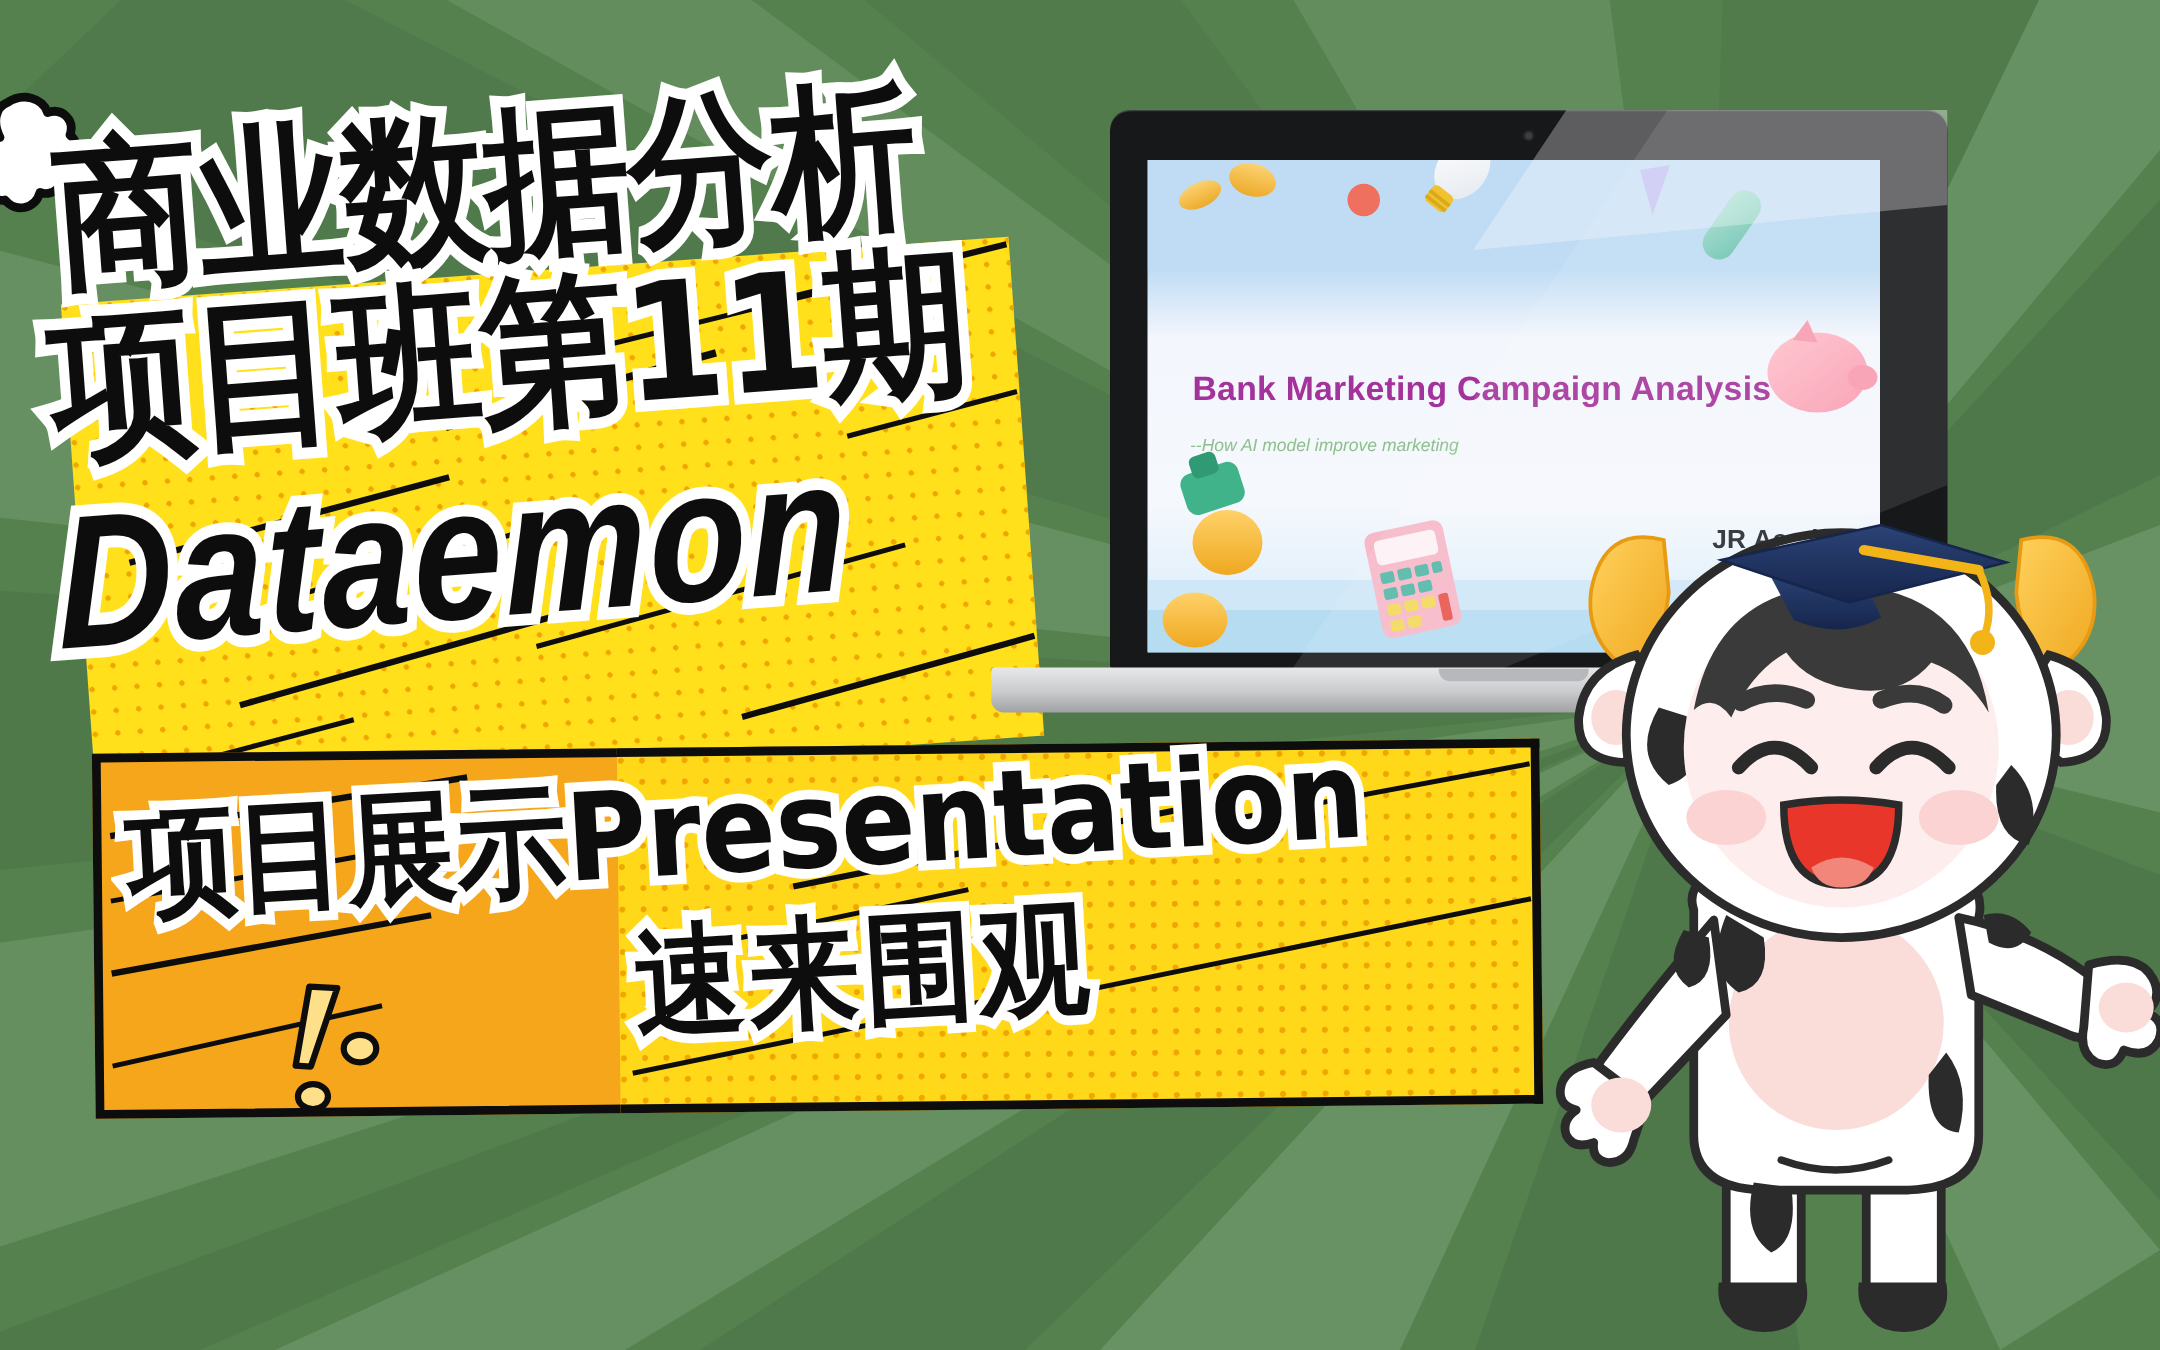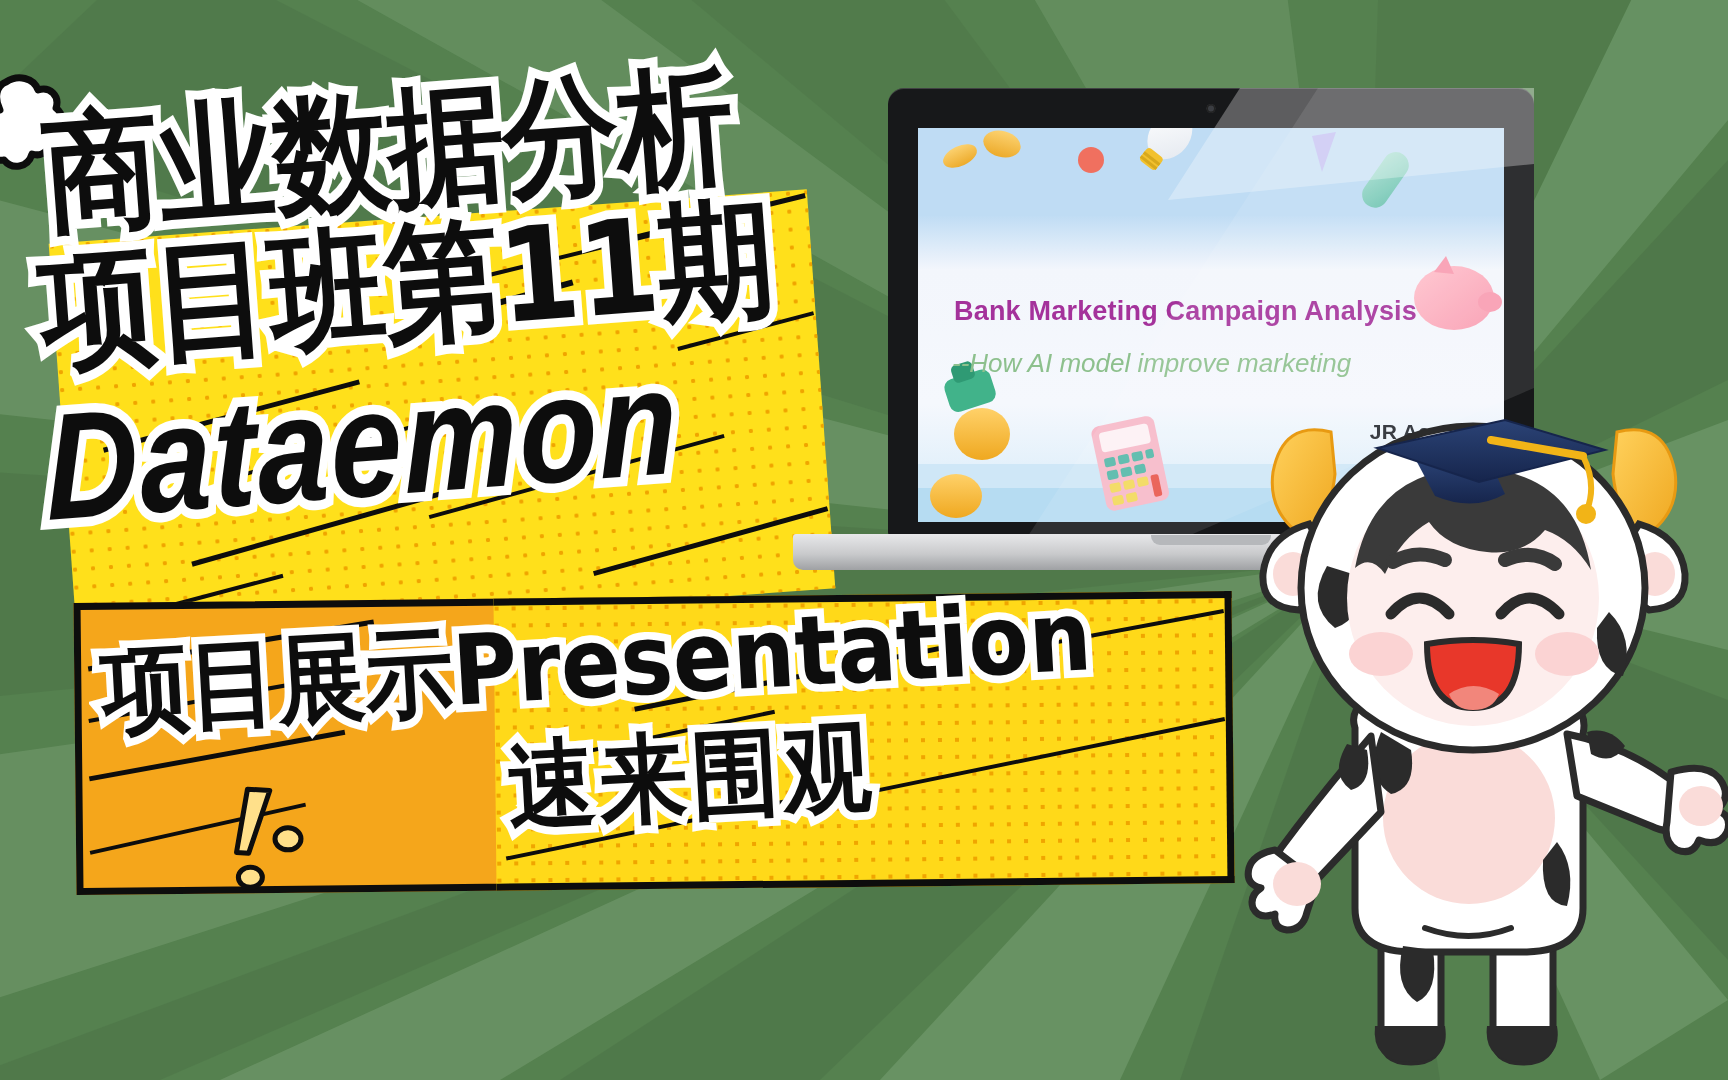--- a/index.html
+++ b/index.html
@@ -97,20 +97,21 @@
     height: 500px;
     z-index: 4;
   }
   .laptop-lid {
     position: absolute;
     left: 0; top: 0;
     width: 646px; height: 448px;
     background: #17181a;
     border-radius: 16px 16px 4px 4px;
     box-shadow: inset 0 1px 0 rgba(255,255,255,.18);
+    padding-left: 24px;
   }
   .laptop-cam {
     position: absolute;
     left: 50%; top: 16px;
     transform: translateX(-50%);
     width: 9px; height: 9px;
     border-radius: 50%;
     background: #3b3d42;
     box-shadow: inset 0 0 0 1.5px #222;
   }
@@ -128,21 +129,21 @@
     font-size: 27px;
     font-weight: 800;
     color: #a4329b;
     letter-spacing: 0.2px;
     white-space: nowrap;
   }
   .slide-sub {
     position: absolute;
     left: 34px;
     top: 220px;
-    font-size: 26px;
+    font-size: 14px;
     font-style: italic;
     font-weight: 500;
     color: #8dc08d;
     white-space: nowrap;
   }
   .slide-brand {
     position: absolute;
     right: 6px;
     bottom: 78px;
     font-size: 21px;

